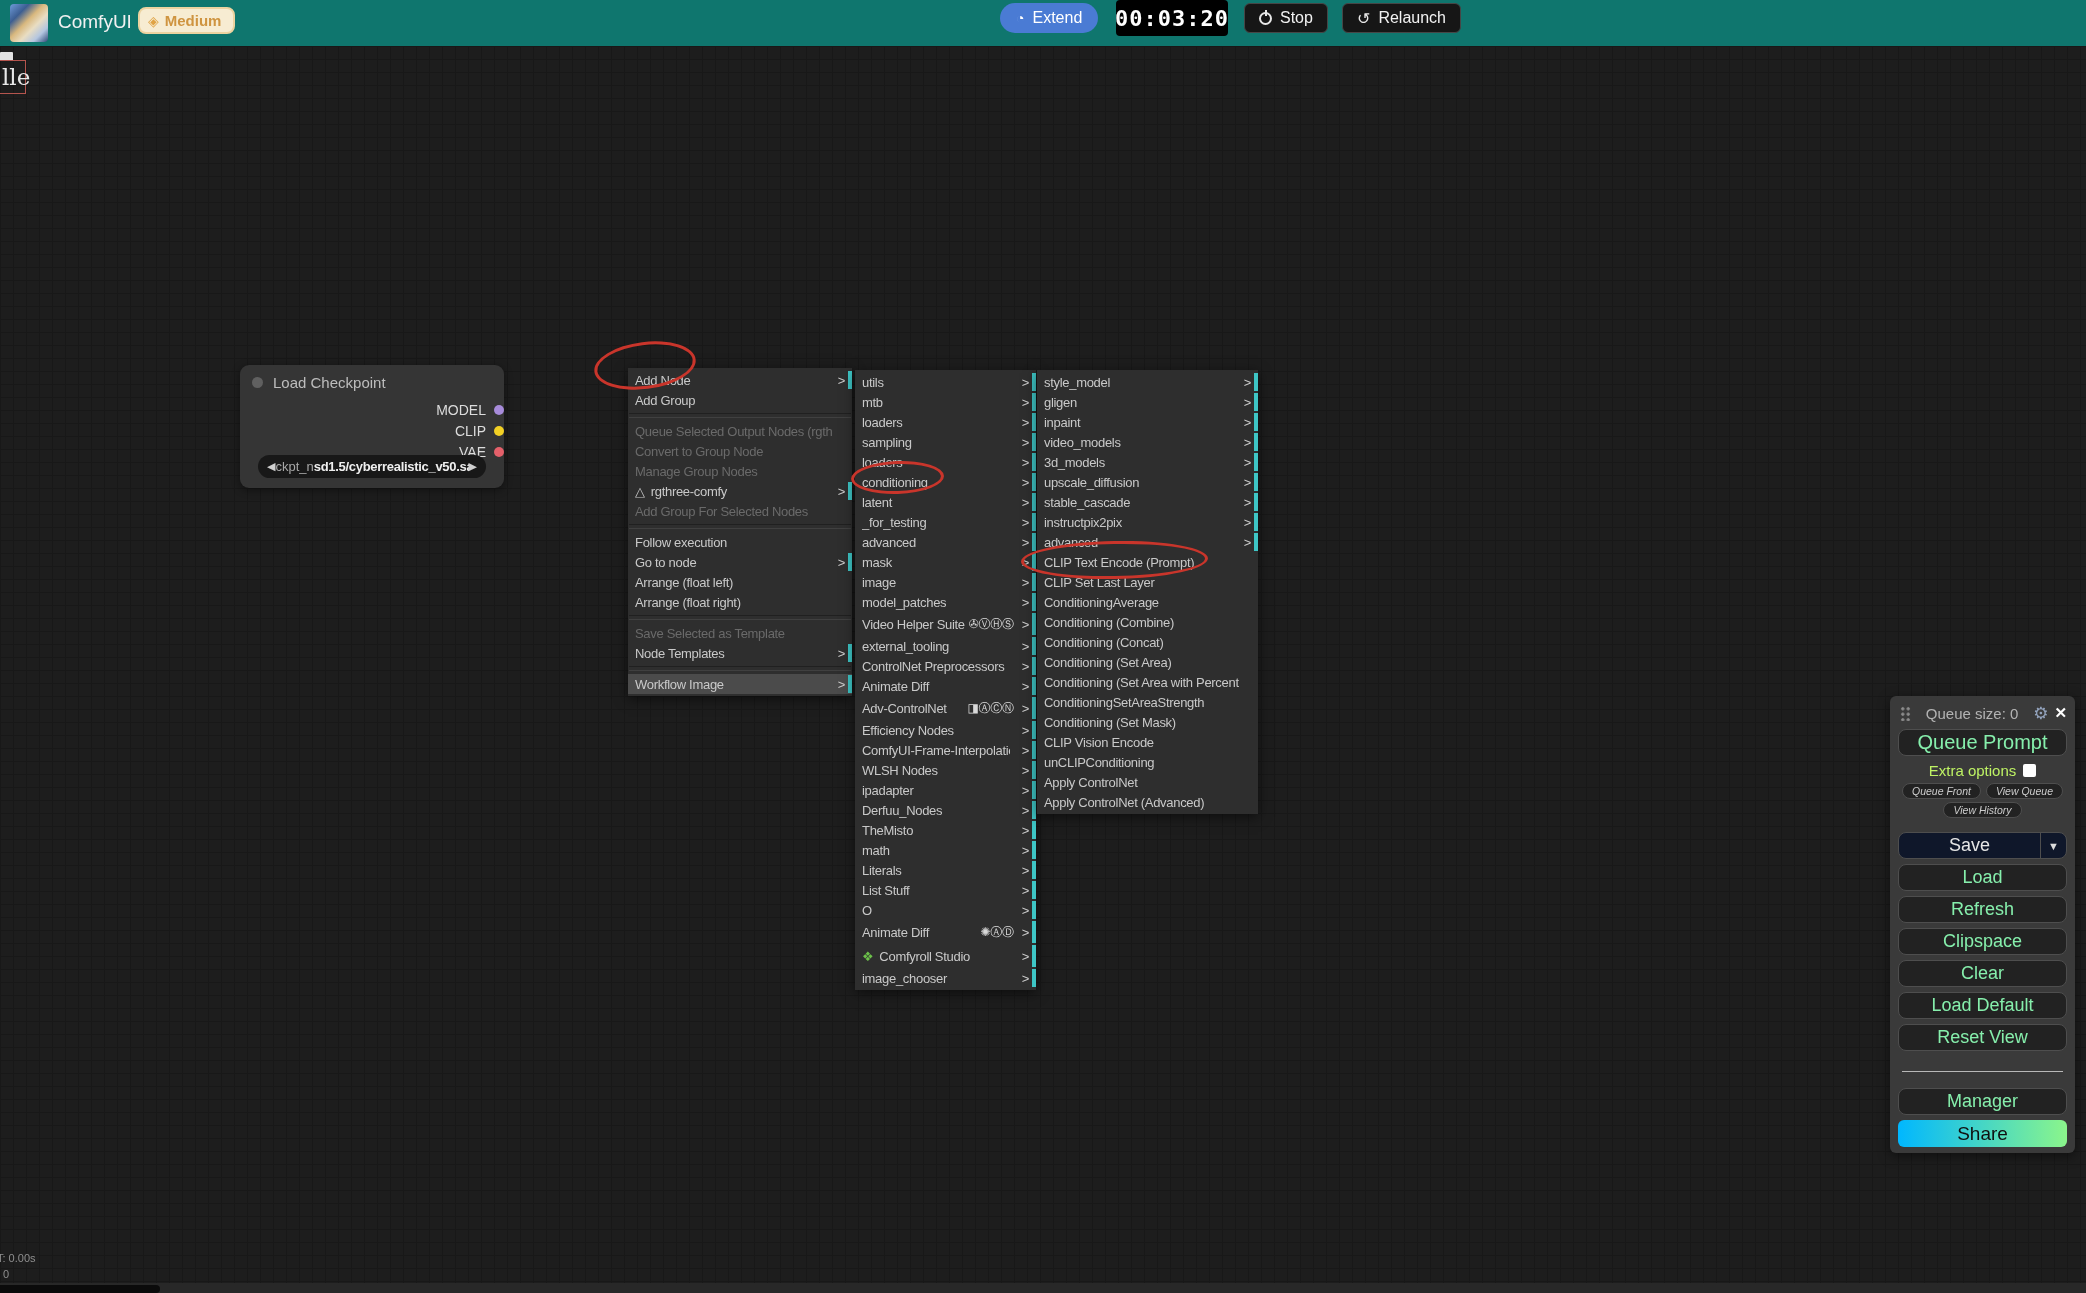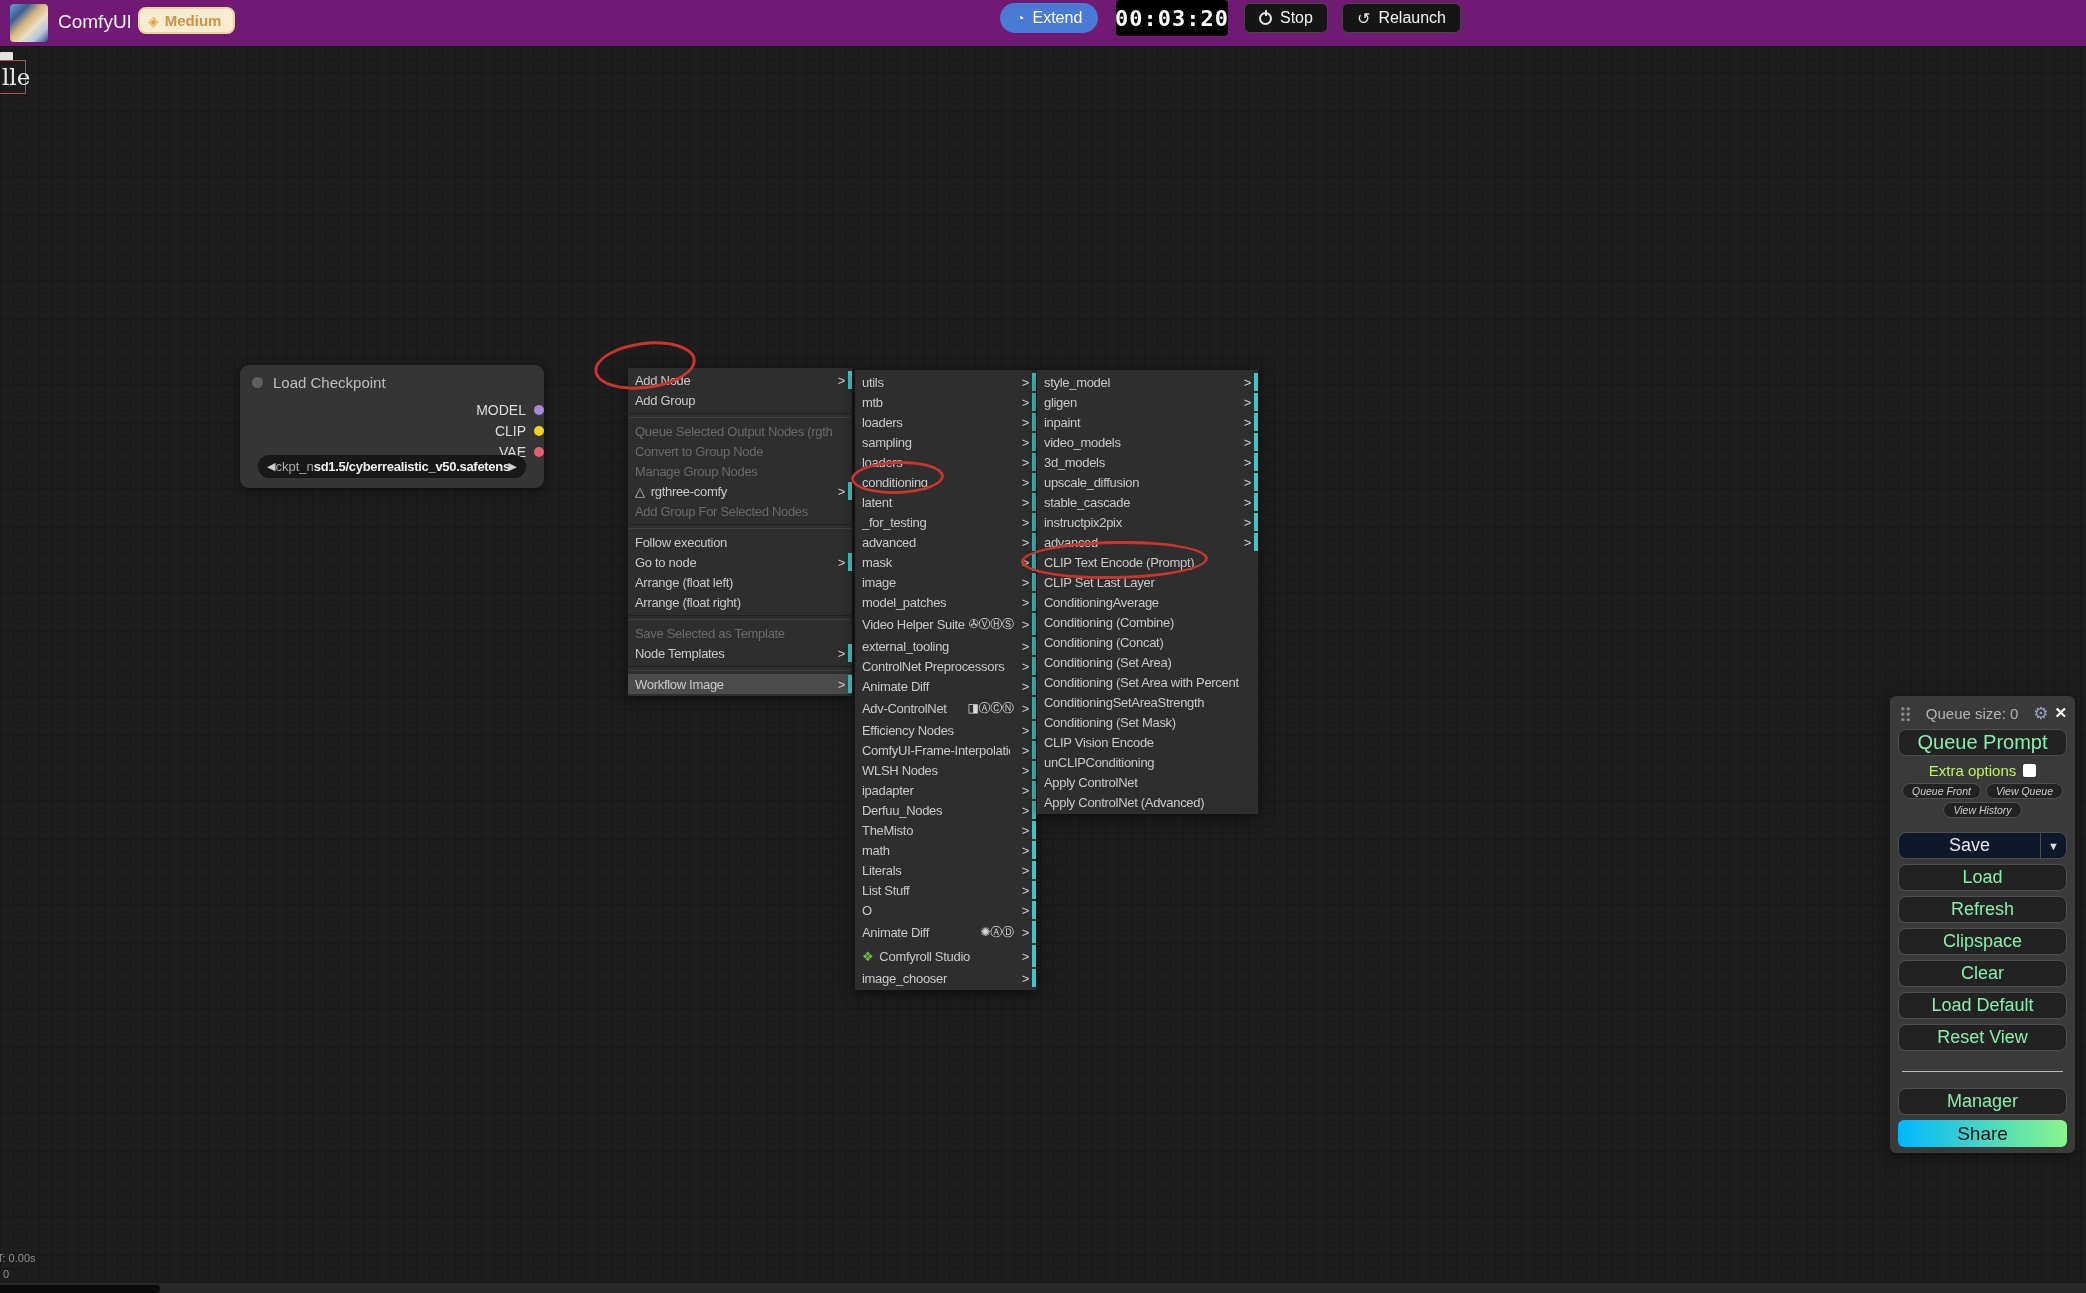--- a/index.html
+++ b/index.html
@@ -1,20 +1,20 @@
 <!DOCTYPE html>
 <html><head>
 <meta charset="utf-8">
 <style>
   * { box-sizing: border-box; margin: 0; padding: 0; }
   html,body { width:2086px; height:1293px; overflow:hidden; background:#1e1e1e;
     font-family:"Liberation Sans", sans-serif; }
 
   
-  .topbar { position:absolute; left:0; top:0; width:2086px; height:46px; background:#701a75; z-index:30; }
+  .topbar { position:absolute; left:0; top:0; width:2086px; height:46px; background:#0f766e; z-index:30; }
   .avatar { position:absolute; left:10px; top:4px; width:38px; height:38px; border-radius:4px;
     background:linear-gradient(135deg,#6f9bd8 0%,#3c5e92 25%,#d9b87e 45%,#e9ddc2 62%,#b4c6e0 80%,#2e4a78 100%); }
   .app-title { position:absolute; left:58px; top:11px; font-size:19px; color:#f0f0f0; }
   .badge { position:absolute; left:138px; top:7px; height:27px; padding:0 12px 0 8px; display:flex; align-items:center; gap:6px;
     background:#f7ecd2; border:2px solid #ecd3a0; border-radius:8px; }
   .badge .gem { color:#e0a345; font-size:14px; }
   .badge .lbl { color:#cf9440; font-size:15px; font-weight:bold; }
   .extend-btn { position:absolute; left:1000px; top:3px; height:30px; padding:0 16px; display:flex; align-items:center; gap:8px;
     background:#4a7bd4; border-radius:15px; color:#fff; font-size:16px; cursor:pointer; }
   .extend-btn .clock { font-size:14px; }
@@ -35,21 +35,21 @@
   
   .canvas { position:absolute; left:0; top:46px; width:2086px; height:1237px; background-color:#1d1d1d;
     background-image:linear-gradient(to right,#181818 1px,transparent 1px),linear-gradient(to bottom,#181818 1px,transparent 1px);
     background-size:13px 13px; }
   .edge-tab { position:absolute; left:0; top:6px; width:13px; height:9px; background:#e3e3e3; border-radius:1px; }
   .edge-box { position:absolute; left:-32px; top:14px; width:58px; height:34px; border:1px solid #b5554e;
     color:#e8e8e8; font-family:"DejaVu Serif", serif; font-size:23px; padding-left:33px; line-height:32px; }
   .stats { position:absolute; left:-3px; top:1204px; color:#8f8f8f; font-size:11px; line-height:16px; }
 
   
-  .node { position:absolute; left:240px; top:319px; width:304px; height:123px; background:#353535;
+  .node { position:absolute; left:240px; top:319px; width:264px; height:123px; background:#353535;
     border-radius:9px; box-shadow:0 2px 8px rgba(0,0,0,.45); }
   .node-header { display:flex; align-items:center; gap:10px; padding:9px 12px 6px 12px; }
   .node-dot { width:11px; height:11px; border-radius:50%; background:#606060; }
   .node-title { color:#bdbdbd; font-size:15px; }
   .node-outputs { margin-top:2px; }
   .out-row { display:flex; justify-content:flex-end; align-items:center; gap:8px; height:21px; padding-right:0; }
   .out-label { color:#dcdcdc; font-size:14px; }
   .out-dot { width:10px; height:10px; border-radius:50%; }
   .widget { position:absolute; left:18px; right:18px; bottom:10px; height:23px; background:#181818;
     border-radius:12px; display:flex; align-items:center; padding:0 9px; }

